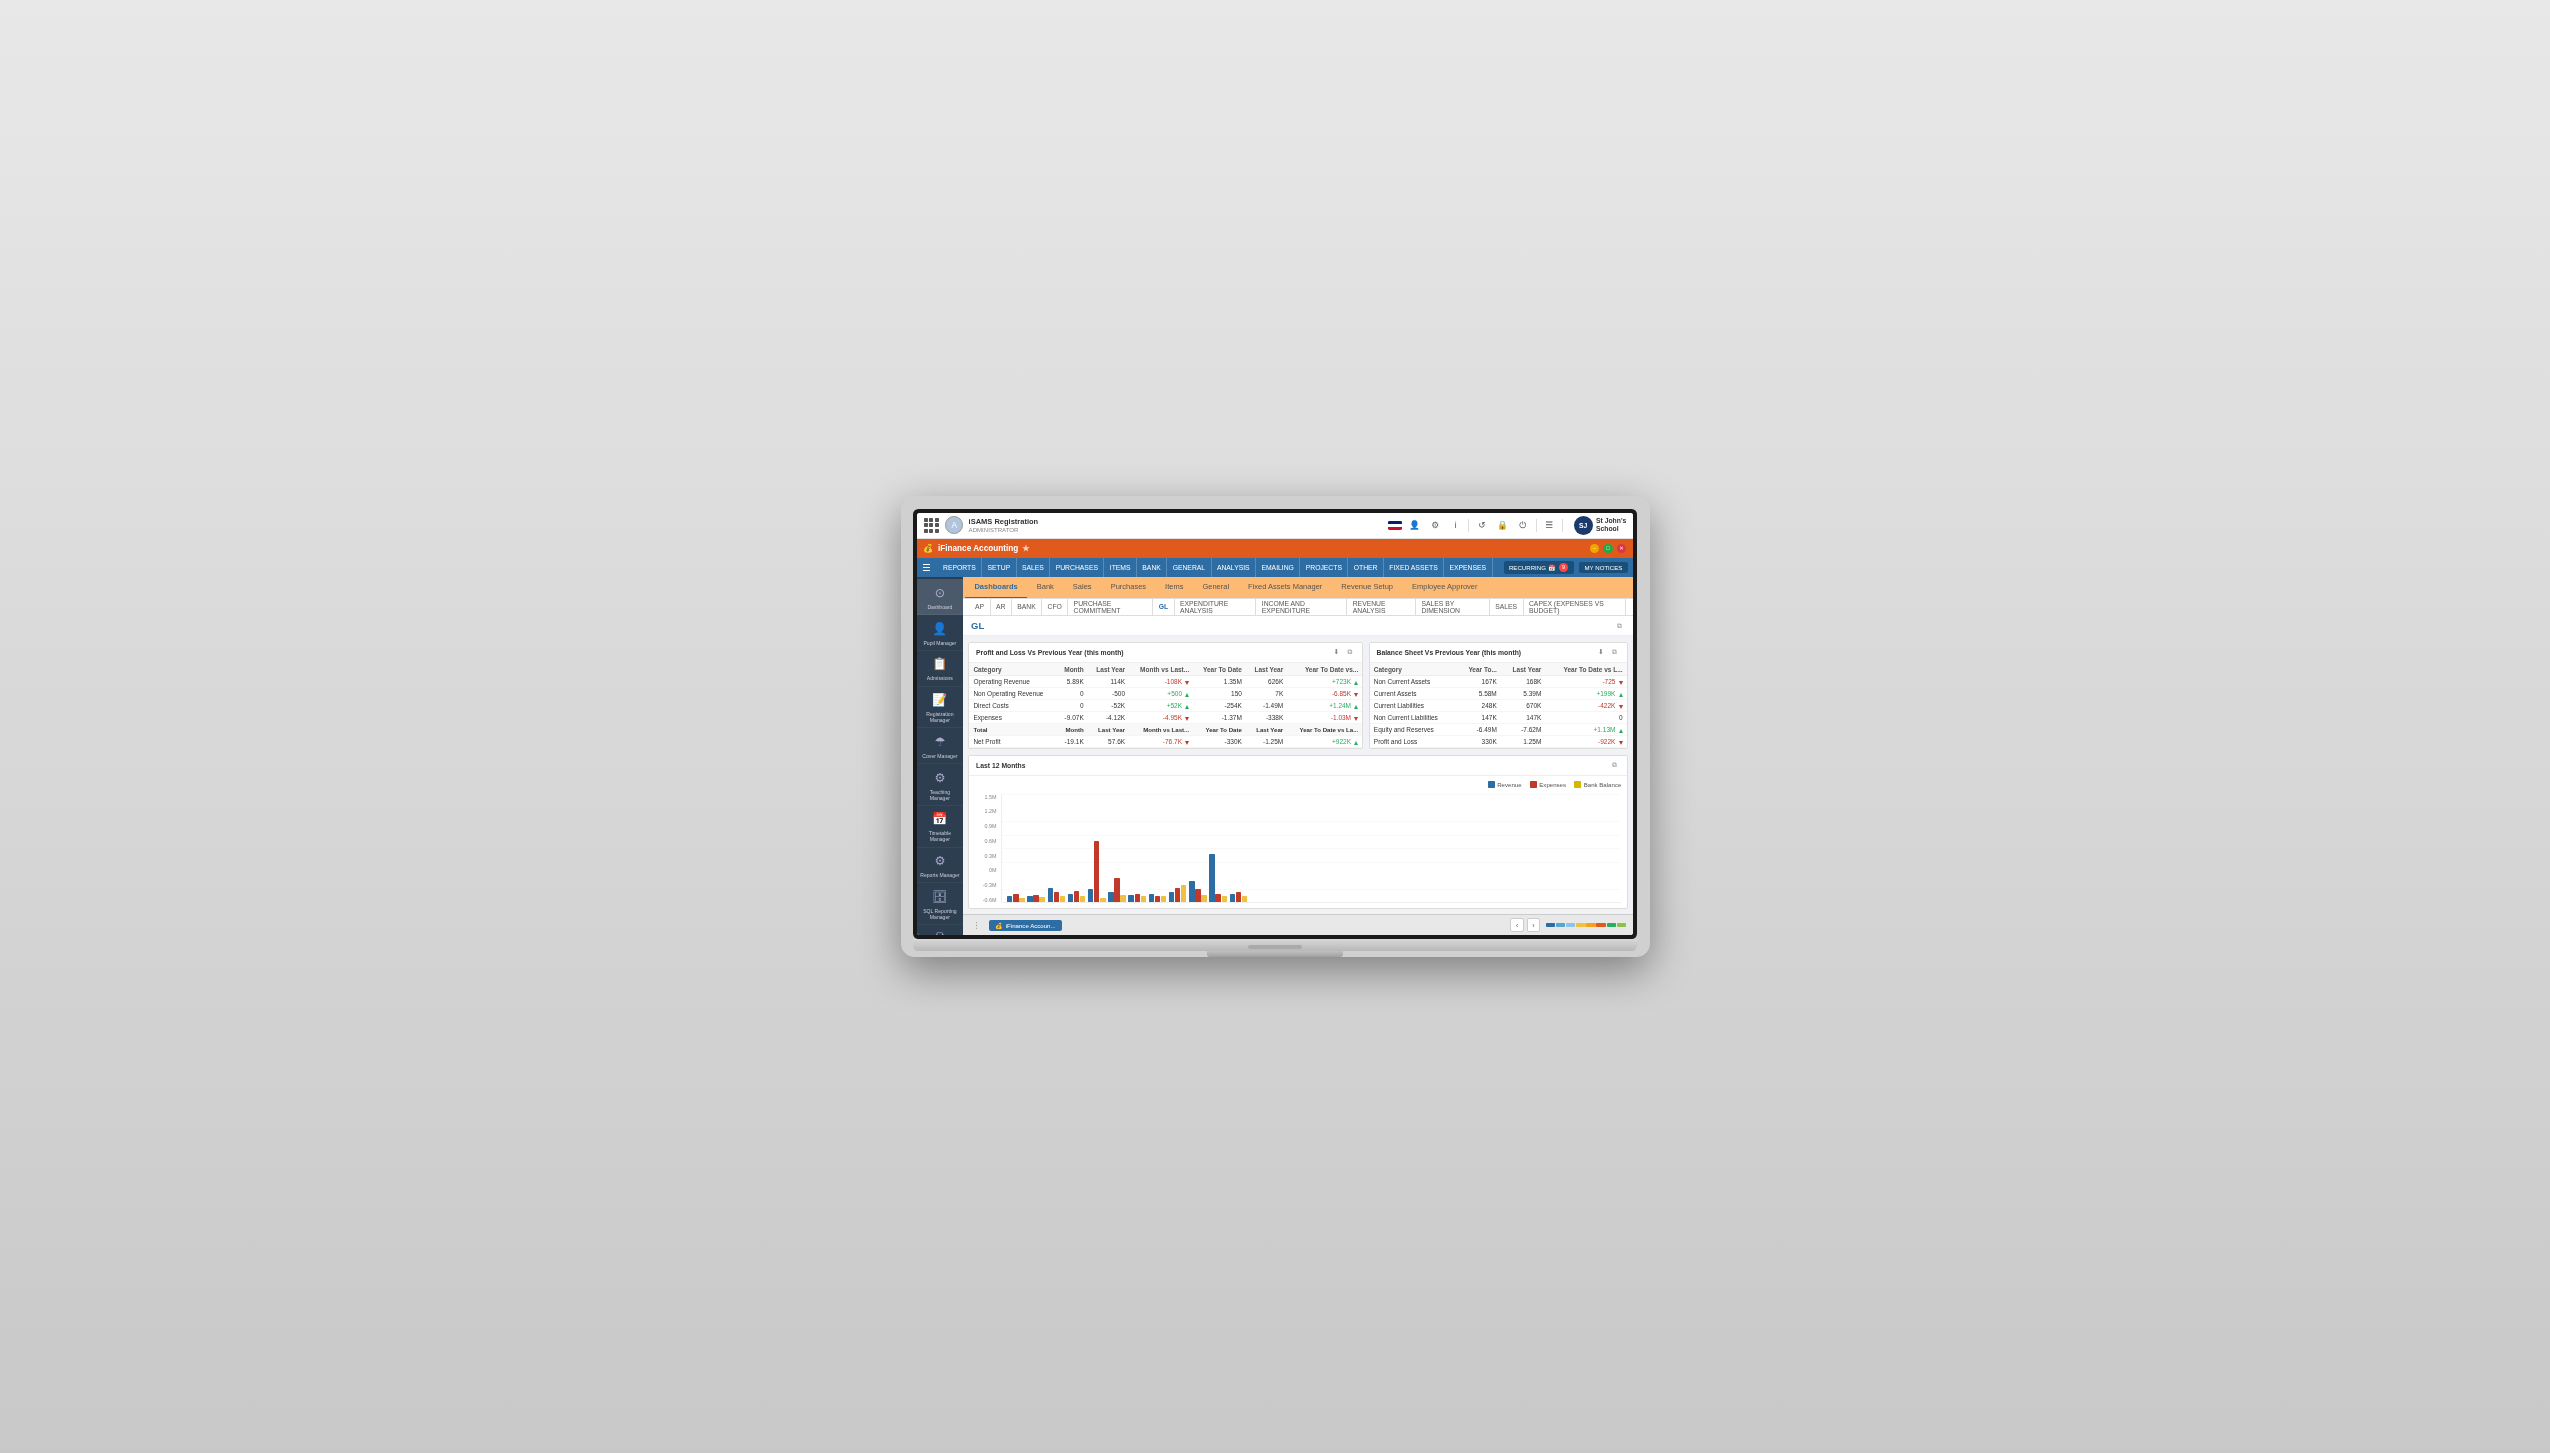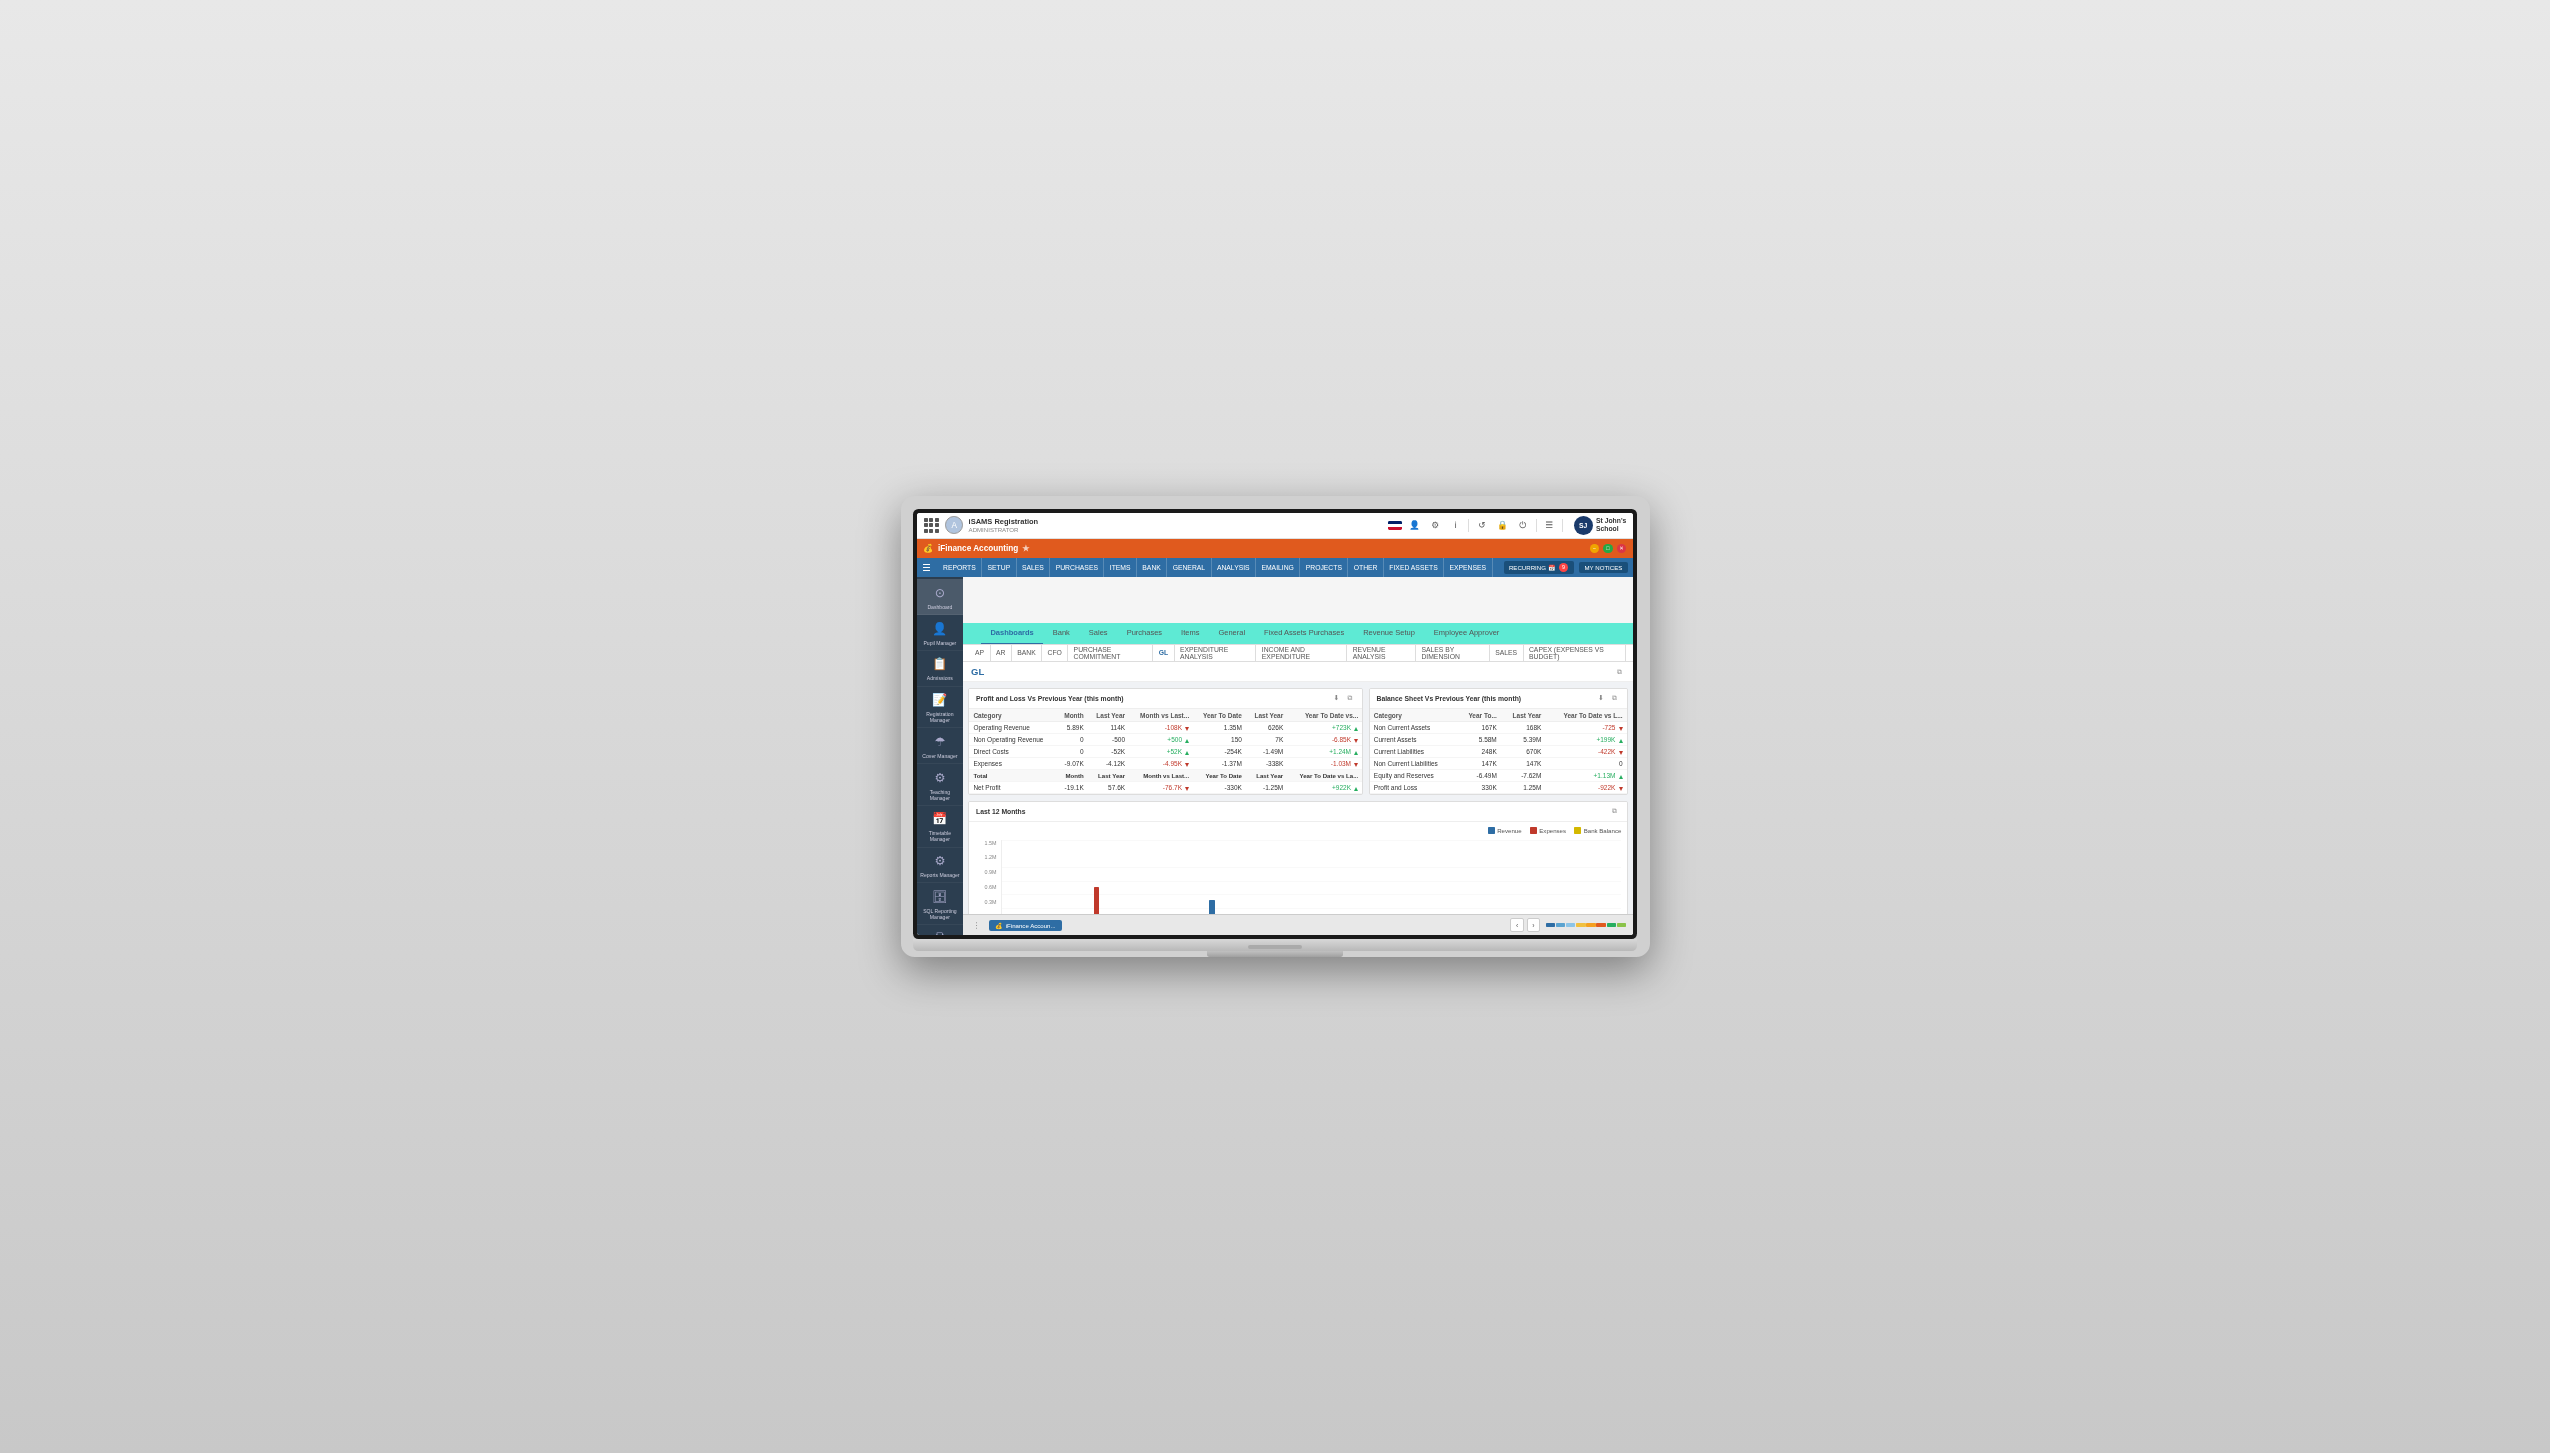--- a/index.html
+++ b/index.html
@@ -285,26 +285,25 @@
     .content {
       flex: 1;
       background: #f5f5f5;
       overflow: auto;
       display: flex;
       flex-direction: column;
     }
 
     
     .tabs-bar {
-      background: #5eead4;
+      background: #fdba74;
       border-bottom: 0.7px solid #ddd;
       display: flex;
-      padding: 0 18px;
+      padding: 0 2px;
       flex-shrink: 0;
-      margin-top: 46px;
     }
 
     .tab {
       padding: 5.4px 9.5px;
       font-size: 7.5px;
       cursor: pointer;
       border-bottom: 1.4px solid transparent;
       color: #555;
     }
 
@@ -732,21 +731,21 @@
 
         <div class="content">
 
           <div class="tabs-bar">
             <div class="tab active">Dashboards</div>
             <div class="tab">Bank</div>
             <div class="tab">Sales</div>
             <div class="tab">Purchases</div>
             <div class="tab">Items</div>
             <div class="tab">General</div>
-            <div class="tab">Fixed Assets Purchases</div>
+            <div class="tab">Fixed Assets Manager</div>
             <div class="tab">Revenue Setup</div>
             <div class="tab">Employee Approver</div>
           </div>
 
           <div class="sub-nav">
             <div class="sub-nav-item">AP</div>
             <div class="sub-nav-item">AR</div>
             <div class="sub-nav-item">BANK</div>
             <div class="sub-nav-item">CFO</div>
             <div class="sub-nav-item">PURCHASE COMMITMENT</div>

